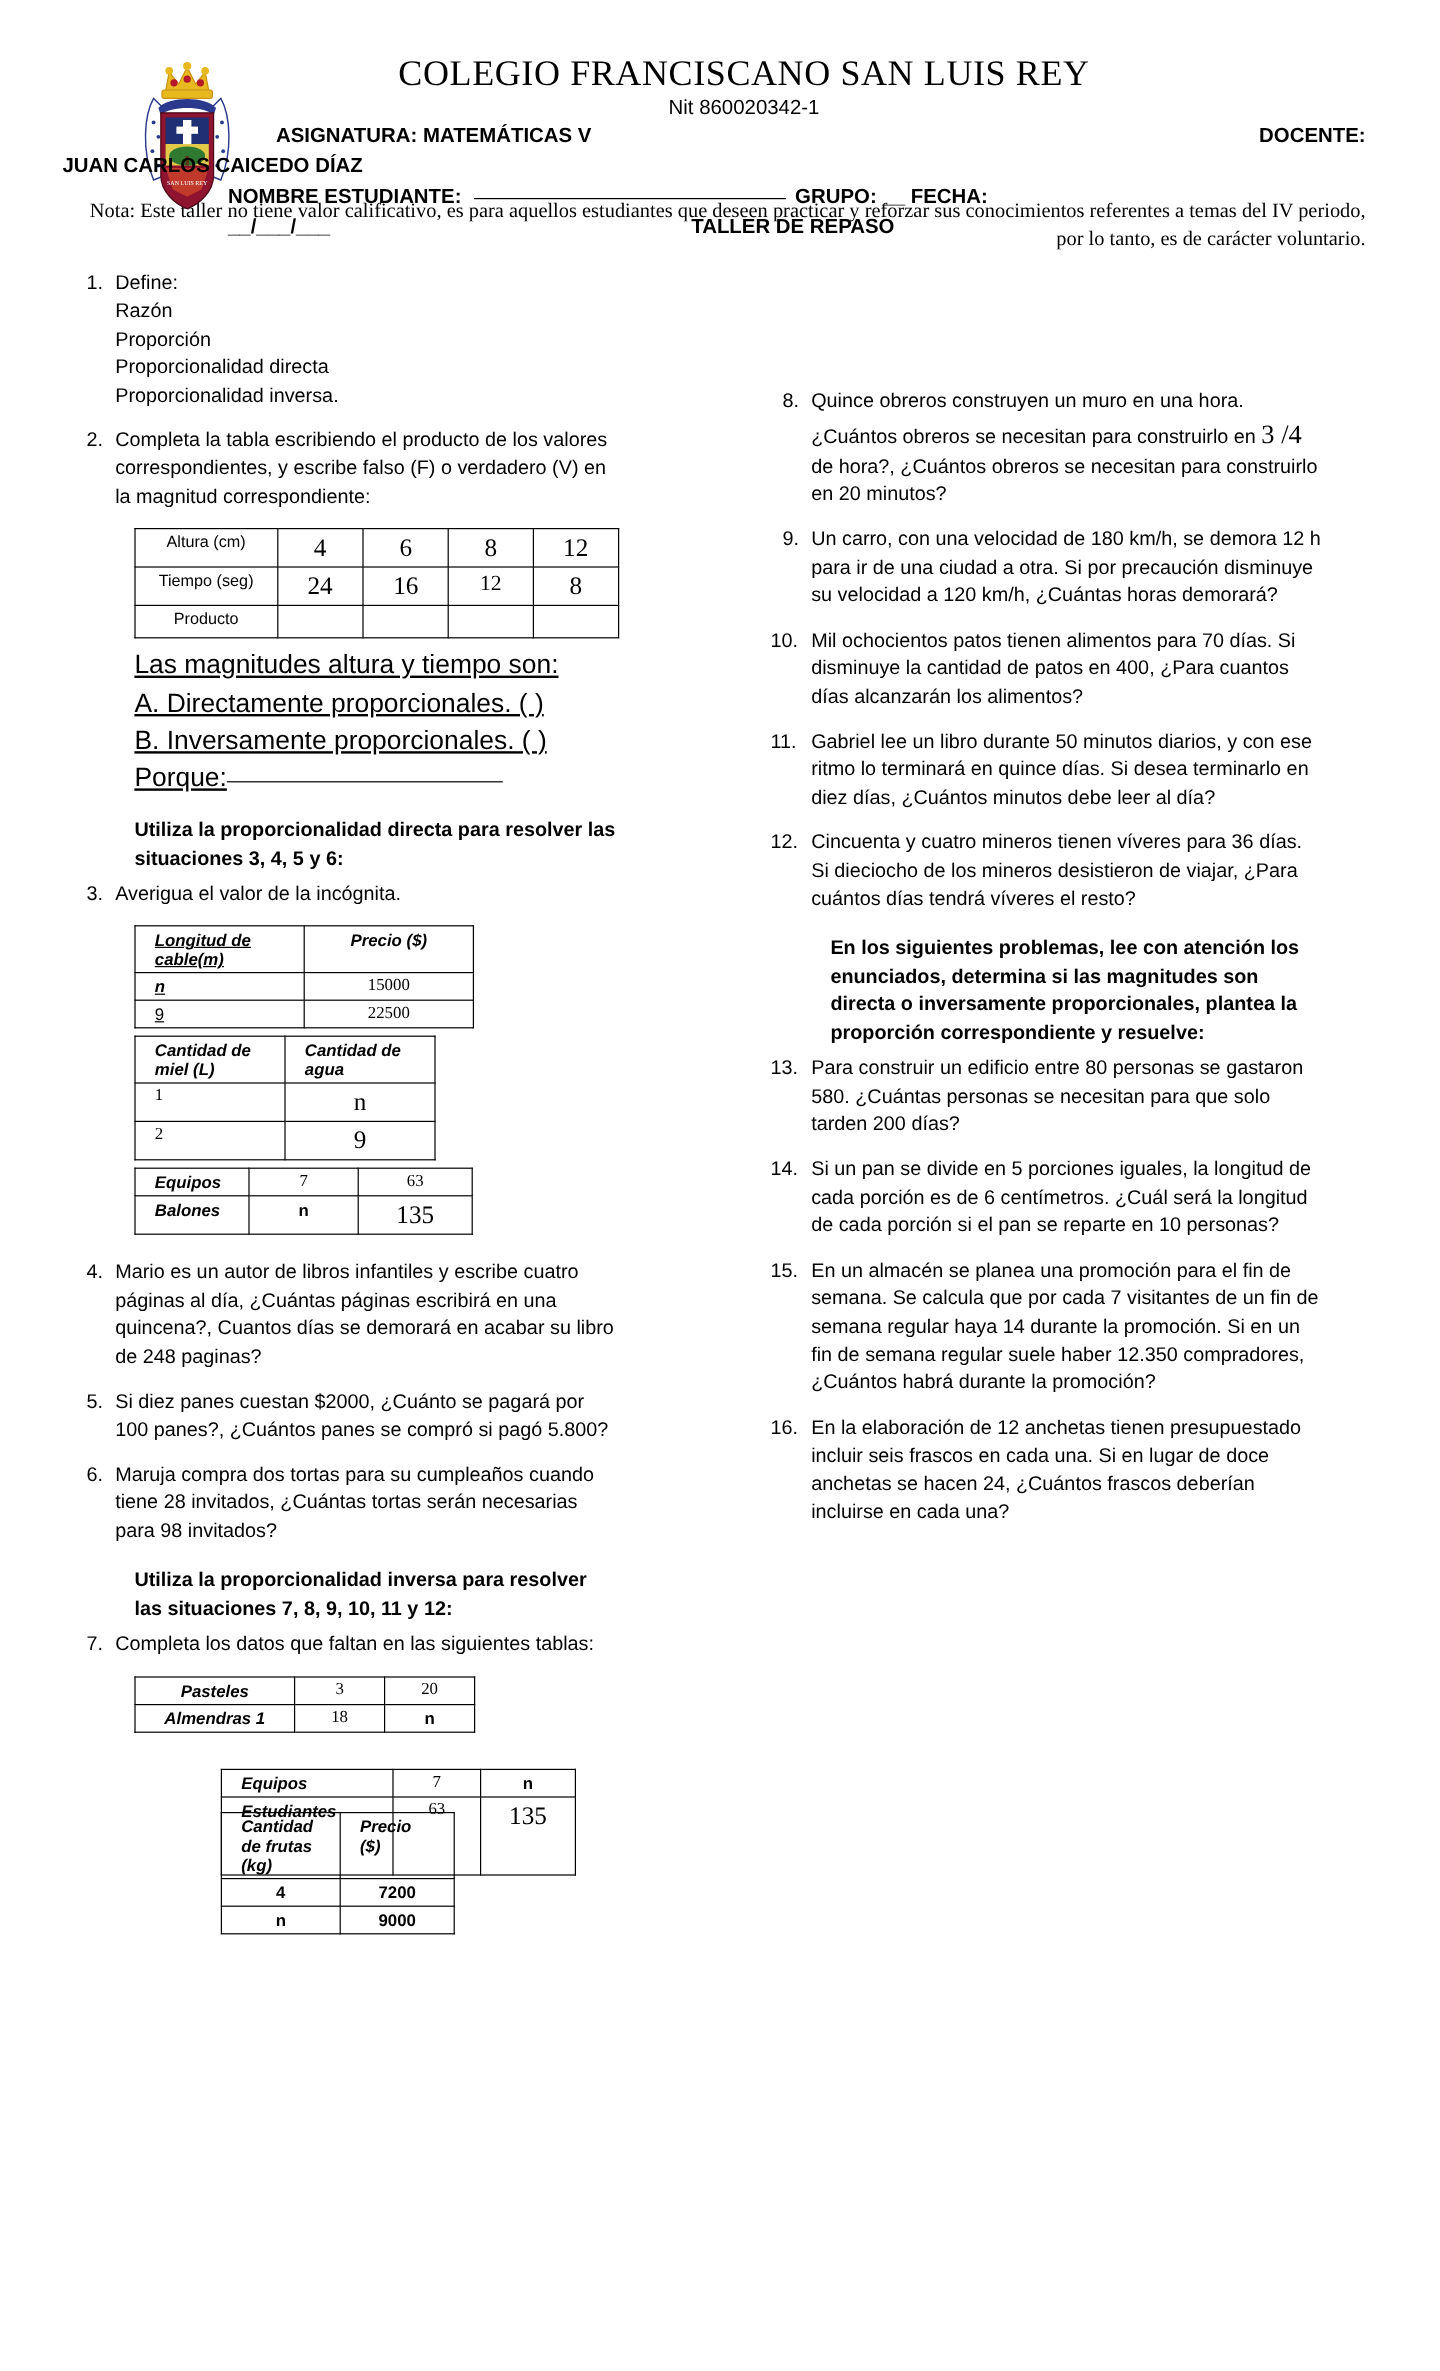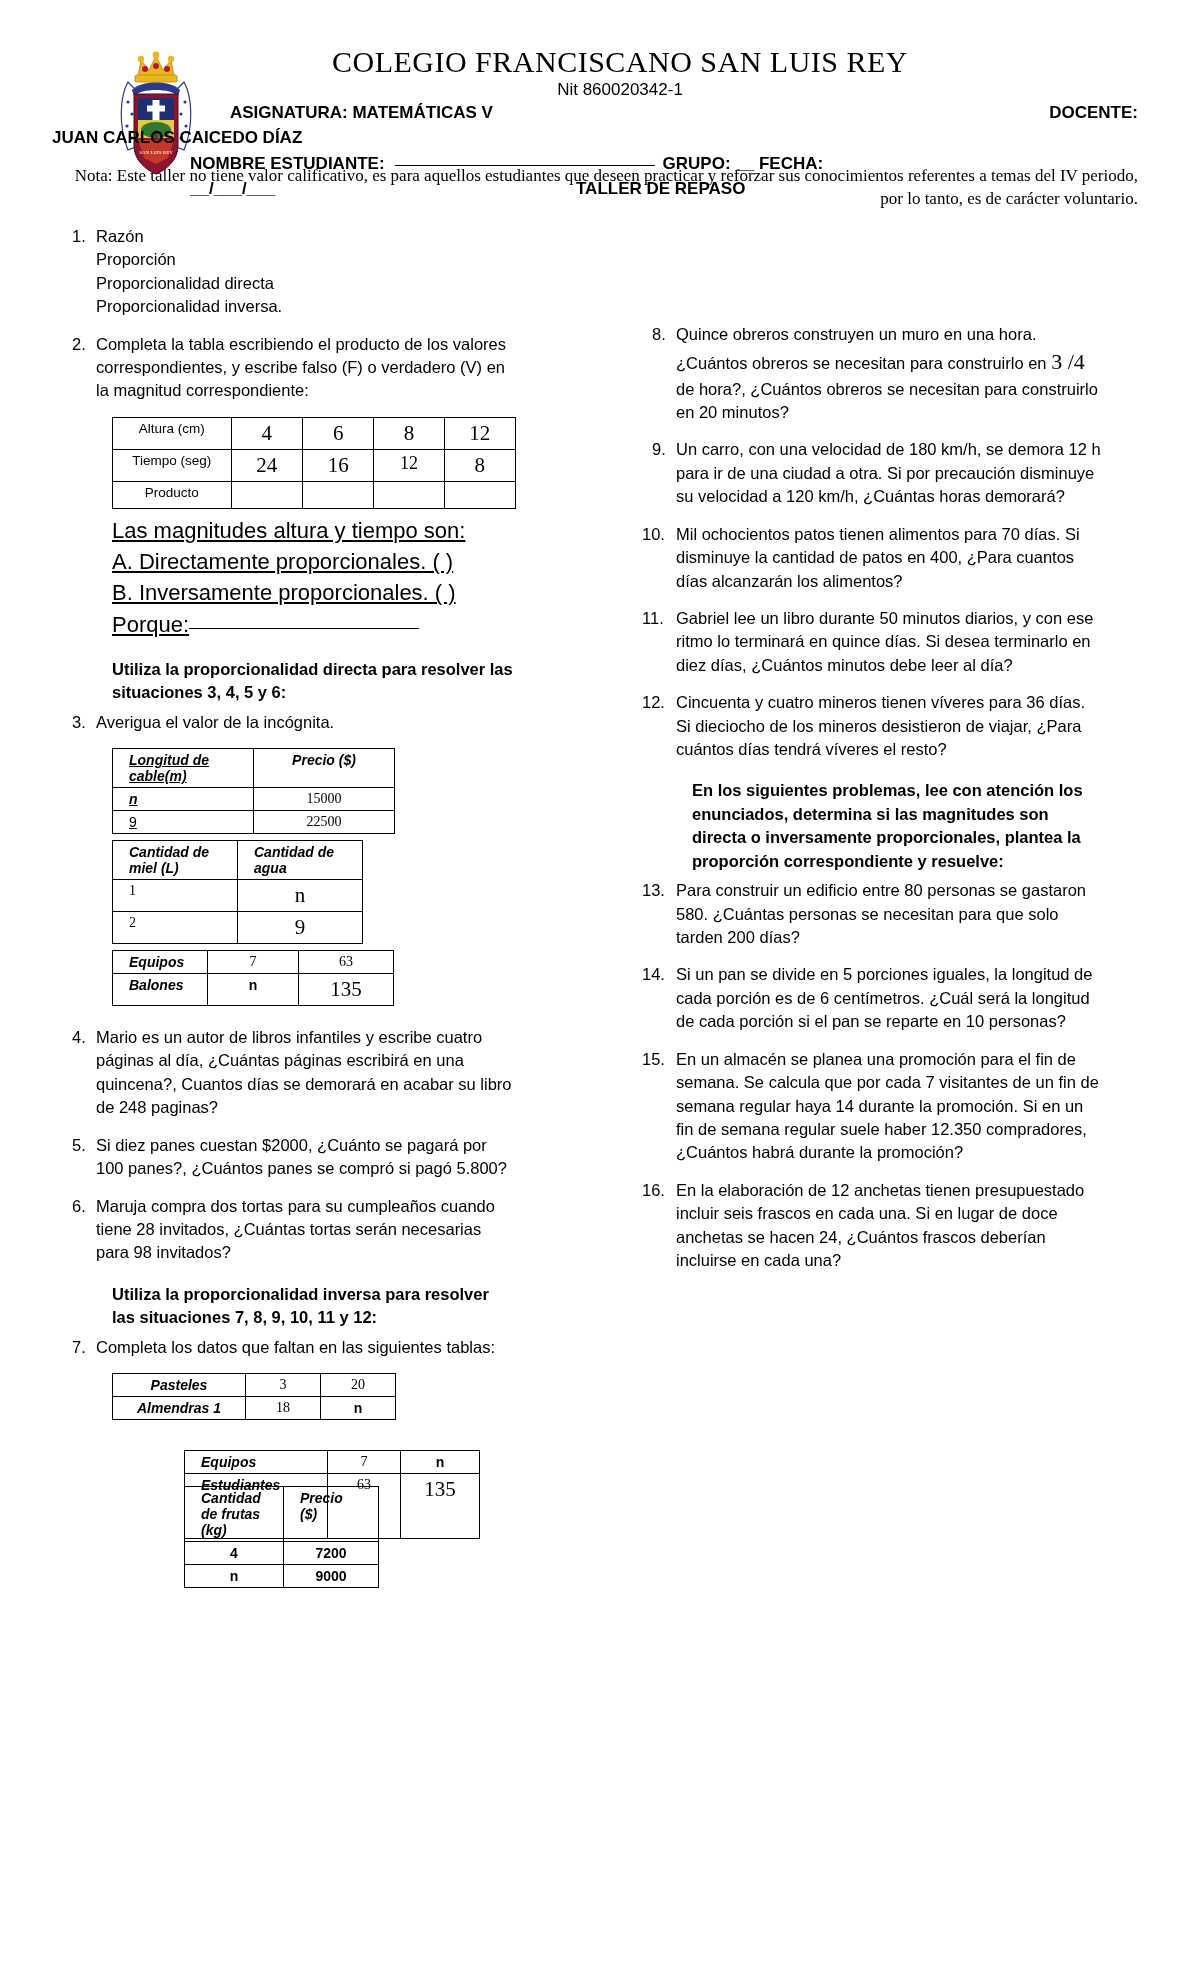--- a/index.html
+++ b/index.html
@@ -278,20 +278,21 @@
 
   <div class="nota">Nota: Este taller no tiene valor calificativo, es para aquellos estudiantes que deseen practicar y reforzar sus conocimientos referentes a temas del IV periodo, por lo tanto, es de carácter voluntario.</div>
 
   <div class="body-cols">
 
     <div class="col-left">
 
       <div class="qitem">
         <div class="qnum">1.</div>
         <div class="qbody">
+          <span class="plain-line">Define:</span>
           <span class="plain-line">Razón</span>
           <span class="plain-line">Proporción</span>
           <span class="plain-line">Proporcionalidad directa</span>
           <span class="plain-line">Proporcionalidad inversa.</span>
         </div>
       </div>
 
       <div class="qitem">
         <div class="qnum">2.</div>
         <div class="qbody">Completa la tabla escribiendo el producto de los valores correspondientes, y escribe falso (F) o verdadero (V) en la magnitud correspondiente:</div>

